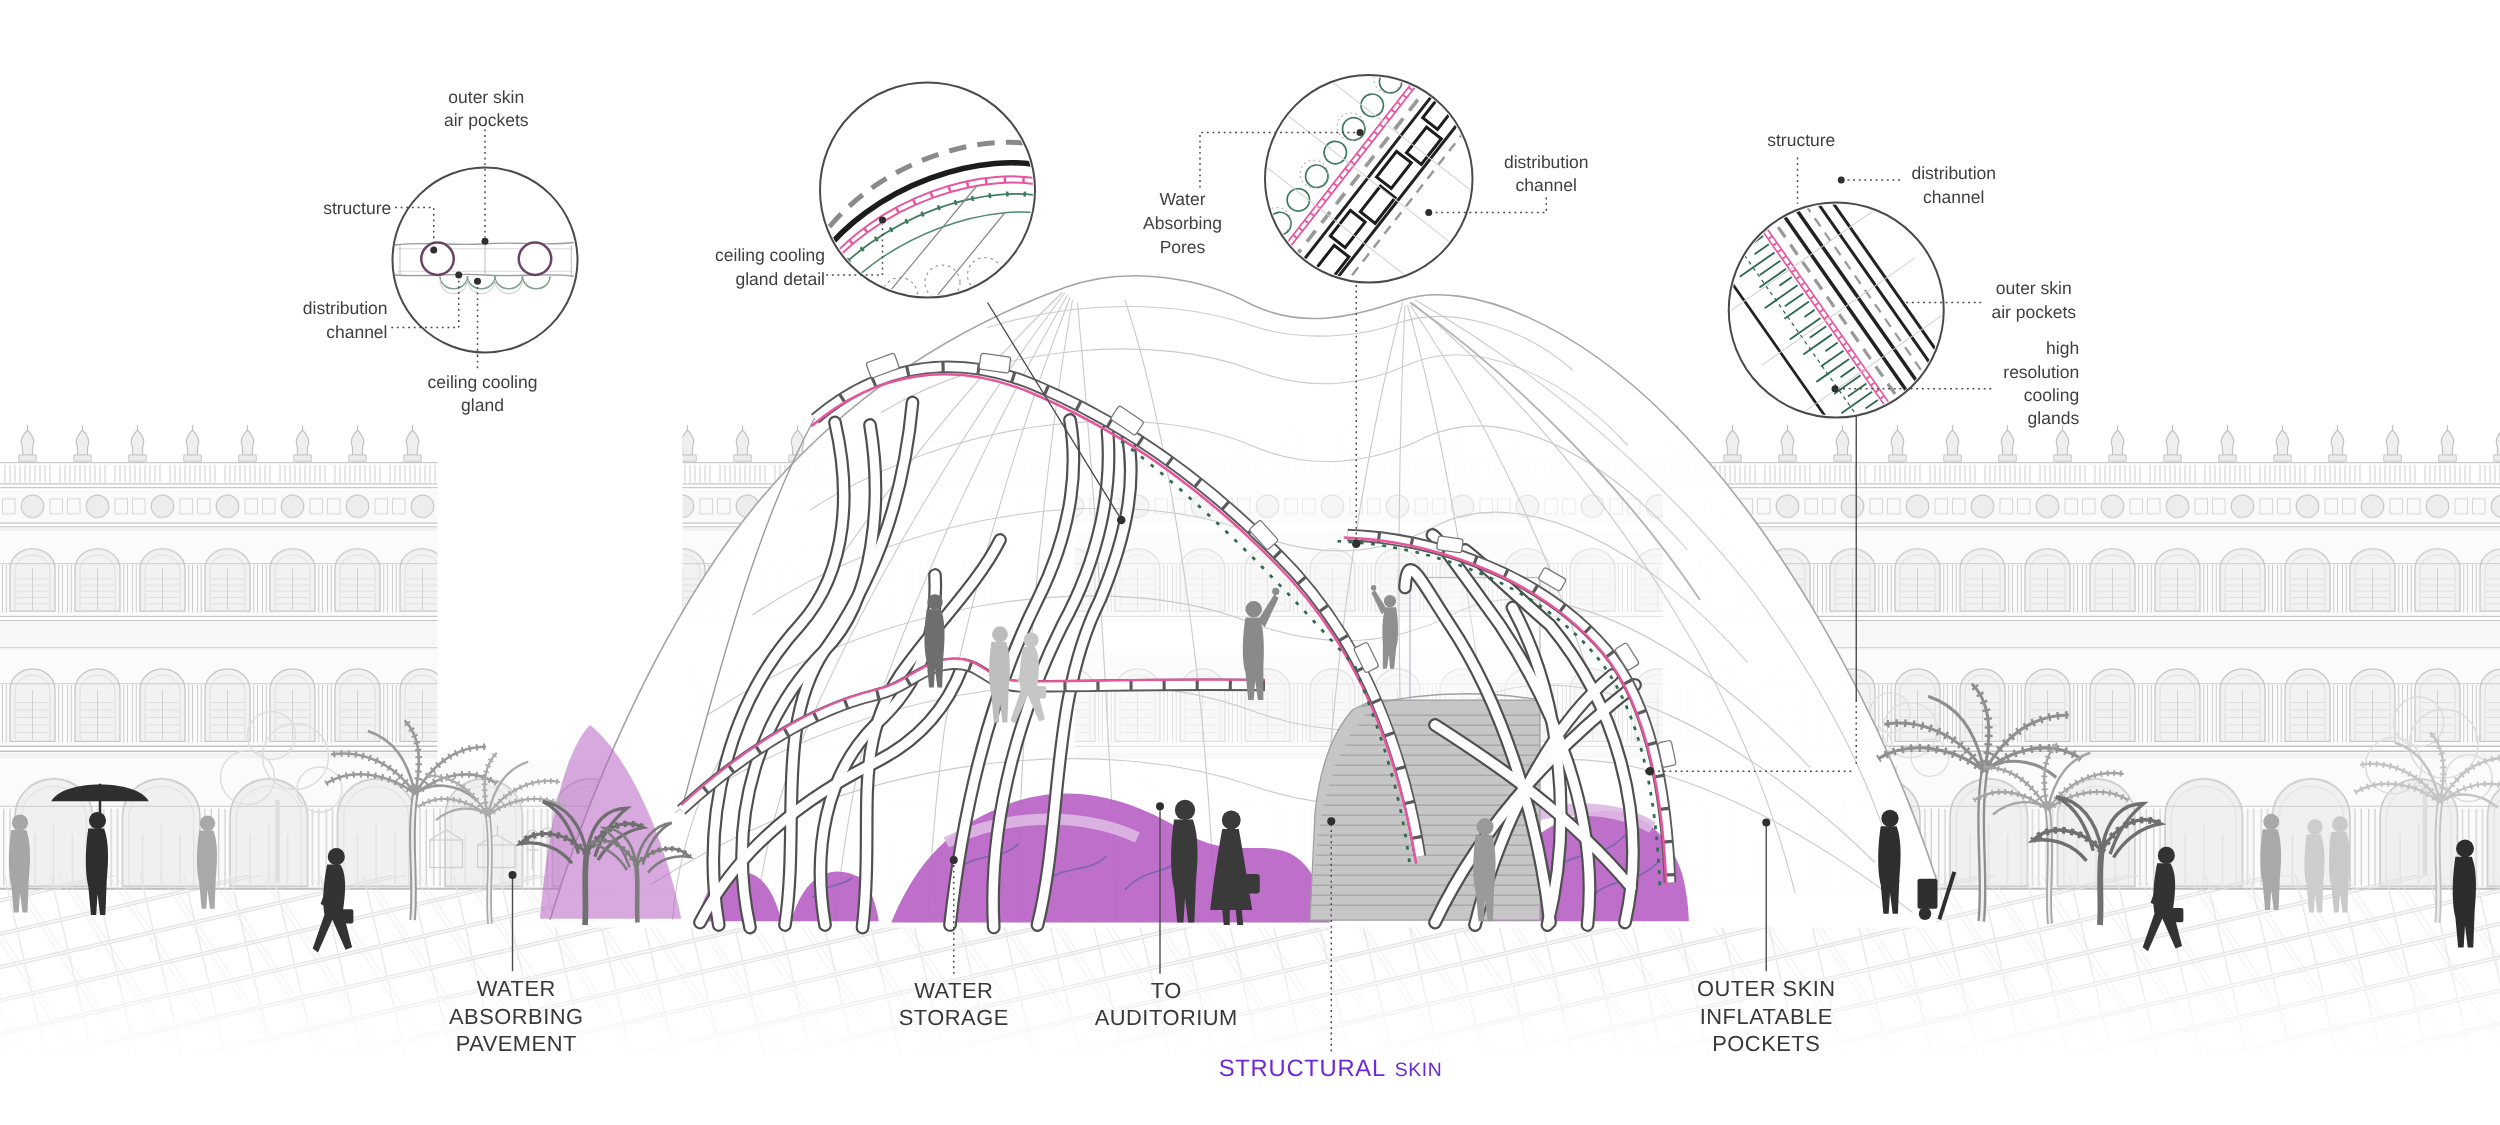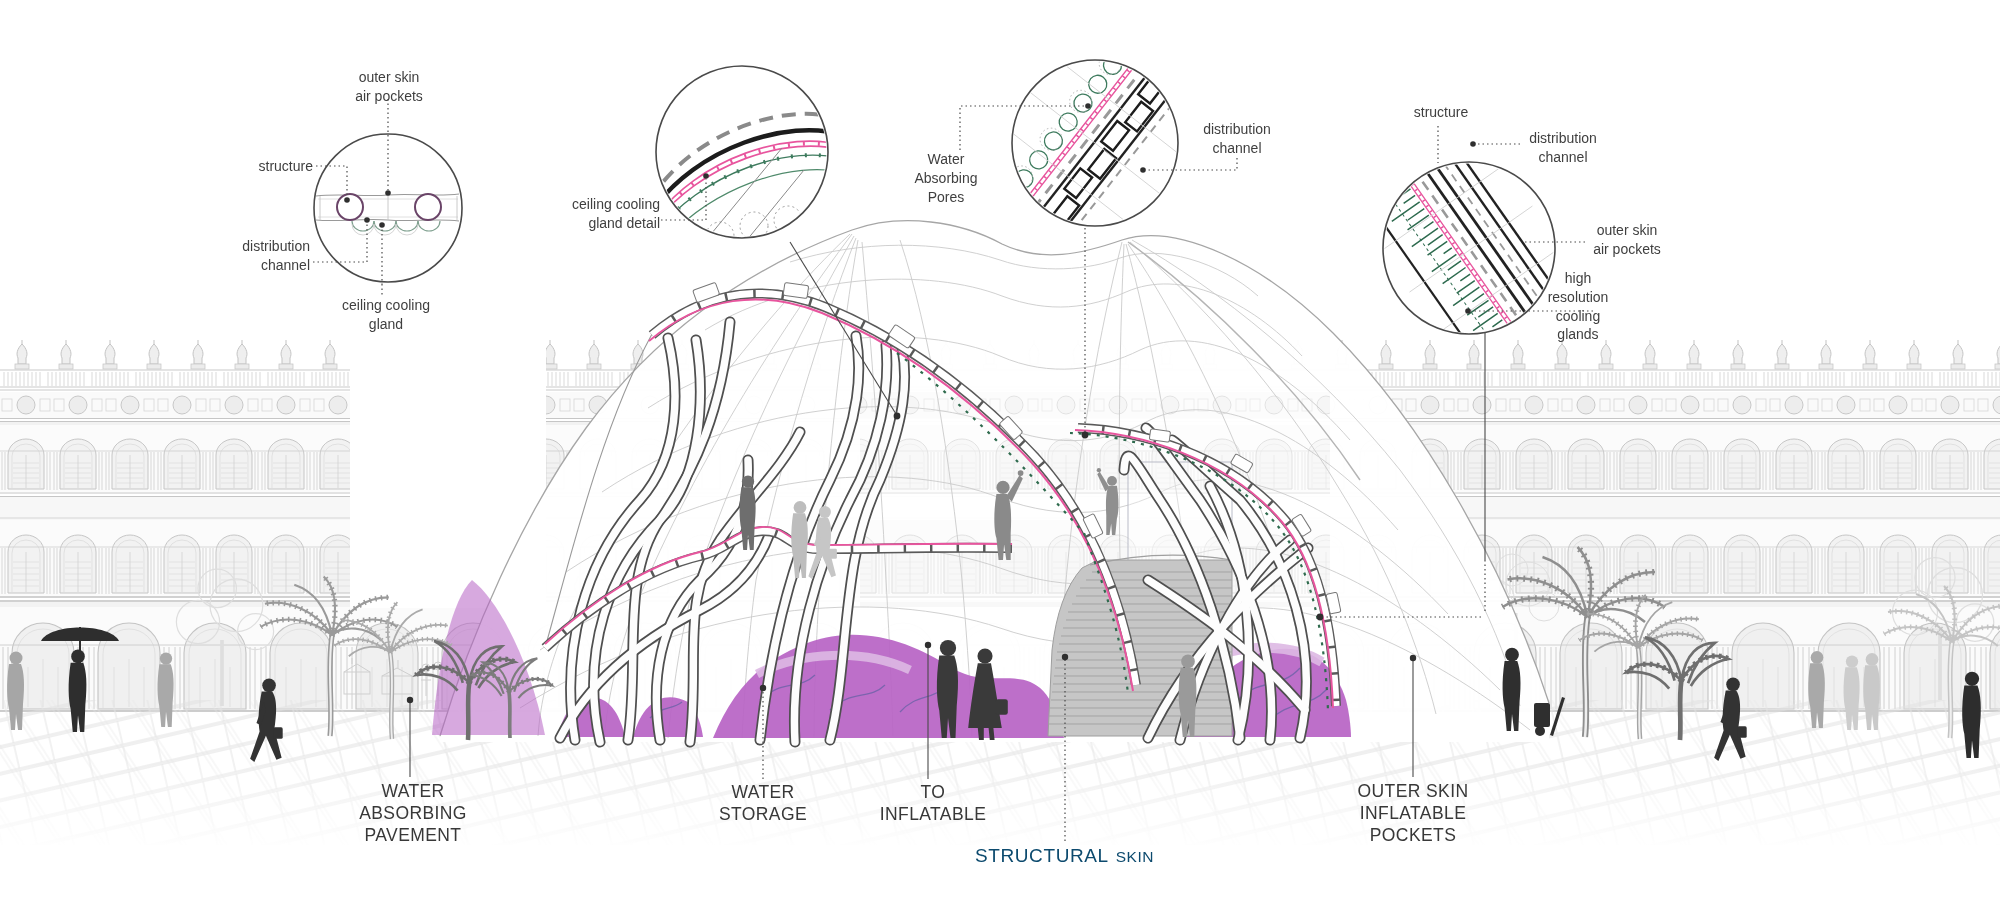--- a/index.html
+++ b/index.html
@@ -3,21 +3,21 @@
 <meta charset="utf-8">
 <style>
   html,body{margin:0;padding:0;background:#ffffff;}
   .stage{position:relative;width:2000px;height:900px;background:#ffffff;overflow:hidden;
          font-family:"Liberation Sans",sans-serif;}
   .stage svg.scene{position:absolute;left:0;top:0;}
   .lb{position:absolute;font:14px/1.34 "Liberation Sans",sans-serif;color:#3f3f3f;
       white-space:pre-line;text-align:center;transform:translateX(-50%);}
   .lb.ra{transform:none;text-align:right;}
   .lb.big{font-size:17.5px;line-height:1.26;letter-spacing:.4px;color:#383838;}
-  .framelabel{position:absolute;display:flex;align-items:baseline;gap:7px;color:#0c4a6e;}
+  .framelabel{position:absolute;display:flex;align-items:baseline;gap:7px;color:#6d28d9;}
   .framelabel .w1{font-size:19px;letter-spacing:.6px;}
   .framelabel .w2{font-size:15.5px;letter-spacing:.5px;}
 </style>
 </head>
 <body>
 
 <div class="stage">
 
 <svg class="scene" width="2000" height="900" viewBox="0 0 2000 900">
   <defs>
@@ -566,32 +566,32 @@
 Absorbing
 Pores</div>
 <div class="lb" style="left:1237px;top:120px;">distribution
 channel</div>
 
 <div class="lb" style="left:1441px;top:103px;">structure</div>
 <div class="lb" style="left:1563px;top:129px;">distribution
 channel</div>
 <div class="lb" style="left:1627px;top:221px;">outer skin
 air pockets</div>
-<div class="lb" style="left:1578px;top:269px;">high
+<div class="lb" style="left:1633px;top:269px;text-align:right;">high
 resolution
 cooling
 glands</div>
 
 <div class="lb big" style="left:413px;top:780px;">WATER
 ABSORBING
 PAVEMENT</div>
 <div class="lb big" style="left:763px;top:781px;">WATER
 STORAGE</div>
 <div class="lb big" style="left:933px;top:781px;">TO
-INFLATABLE</div>
+AUDITORIUM</div>
 <div class="framelabel" style="left:975px;top:845px;">
   <span class="w1">STRUCTURAL</span>
   <span class="w2">SKIN</span>
 </div>
 <div class="lb big" style="left:1413px;top:780px;">OUTER SKIN
 INFLATABLE
 POCKETS</div>
 
 </div>
 

